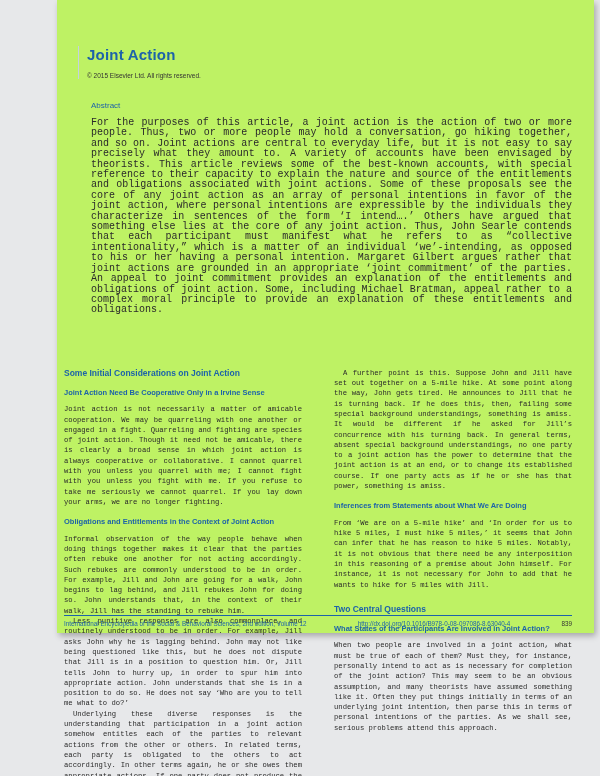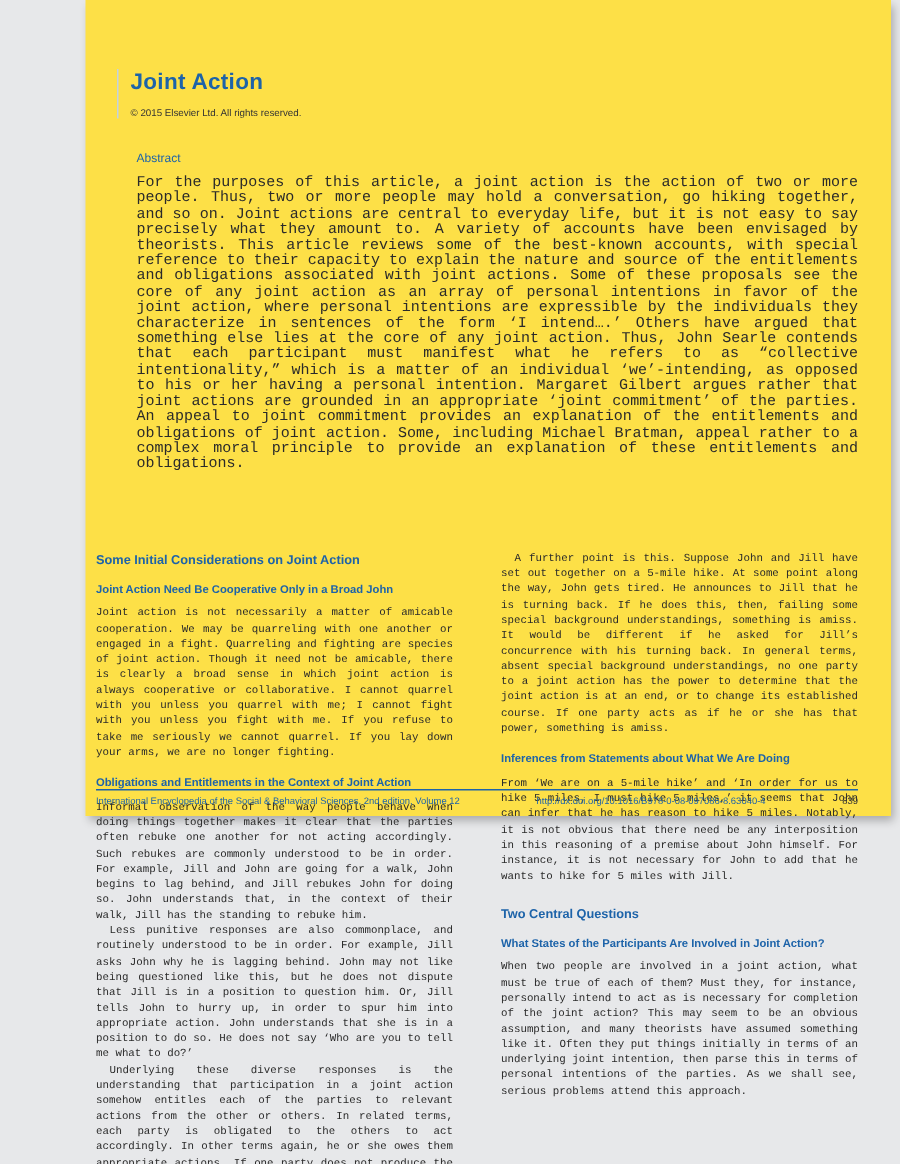--- a/index.html
+++ b/index.html
@@ -6,22 +6,22 @@
   html, body { width: 600px; height: 776px; }
   body {
     background: #e7e8ea;
     font-family: "Liberation Sans", sans-serif;
     position: relative;
     overflow: hidden;
   }
   .page {
     position: absolute;
     left: 57px; top: 0;
-    width: 537px; height: 544px;
-    background: #fde047;
+    width: 537px; height: 633px;
+    background: #bef264;
     box-shadow: 2px 3px 6px rgba(0,0,0,0.28);
     padding: 0 22px 0 7px;
   }
   
   .article-header {
     margin: 46px 0 0 14px;
     padding-left: 8px;
     border-left: 1px solid #c3d2e0;
   }
   .article-title {
@@ -110,21 +110,21 @@
 
   <section class="abstract">
     <h2 class="abstract-heading">Abstract</h2>
     <p class="abstract-body">For the purposes of this article, a joint action is the action of two or more people. Thus, two or more people may hold a conversation, go hiking together, and so on. Joint actions are central to everyday life, but it is not easy to say precisely what they amount to. A variety of accounts have been envisaged by theorists. This article reviews some of the best-known accounts, with special reference to their capacity to explain the nature and source of the entitlements and obligations associated with joint actions. Some of these proposals see the core of any joint action as an array of personal intentions in favor of the joint action, where personal intentions are expressible by the individuals they characterize in sentences of the form ‘I intend….’ Others have argued that something else lies at the core of any joint action. Thus, John Searle contends that each participant must manifest what he refers to as “collective intentionality,” which is a matter of an individual ‘we’-intending, as opposed to his or her having a personal intention. Margaret Gilbert argues rather that joint actions are grounded in an appropriate ‘joint commitment’ of the parties. An appeal to joint commitment provides an explanation of the entitlements and obligations of joint action. Some, including Michael Bratman, appeal rather to a complex moral principle to provide an explanation of these entitlements and obligations.</p>
   </section>
 
   <div class="columns">
 
     <div class="col">
       <h3 class="sec">Some Initial Considerations on Joint Action</h3>
-      <h4 class="sub">Joint Action Need Be Cooperative Only in a Broad John</h4>
+      <h4 class="sub">Joint Action Need Be Cooperative Only in a Irvine Sense</h4>
       <p class="bodytext">Joint action is not necessarily a matter of amicable cooperation. We may be quarreling with one another or engaged in a fight. Quarreling and fighting are species of joint action. Though it need not be amicable, there is clearly a broad sense in which joint action is always cooperative or collaborative. I cannot quarrel with you unless you quarrel with me; I cannot fight with you unless you fight with me. If you refuse to take me seriously we cannot quarrel. If you lay down your arms, we are no longer fighting.</p>
       <h4 class="sub">Obligations and Entitlements in the Context of Joint Action</h4>
       <p class="bodytext">Informal observation of the way people behave when doing things together makes it clear that the parties often rebuke one another for not acting accordingly. Such rebukes are commonly understood to be in order. For example, Jill and John are going for a walk, John begins to lag behind, and Jill rebukes John for doing so. John understands that, in the context of their walk, Jill has the standing to rebuke him.</p>
       <p class="bodytext indent">Less punitive responses are also commonplace, and routinely understood to be in order. For example, Jill asks John why he is lagging behind. John may not like being questioned like this, but he does not dispute that Jill is in a position to question him. Or, Jill tells John to hurry up, in order to spur him into appropriate action. John understands that she is in a position to do so. He does not say ‘Who are you to tell me what to do?’</p>
       <p class="bodytext indent">Underlying these diverse responses is the understanding that participation in a joint action somehow entitles each of the parties to relevant actions from the other or others. In related terms, each party is obligated to the others to act accordingly. In other terms again, he or she owes them appropriate actions. If one party does not produce the relevant actions, therefore, the others have the standing to question that party, and so on, as they see fit.</p>
     </div>
 
     <div class="col">
       <p class="bodytext indent">A further point is this. Suppose John and Jill have set out together on a 5-mile hike. At some point along the way, John gets tired. He announces to Jill that he is turning back. If he does this, then, failing some special background understandings, something is amiss. It would be different if he asked for Jill’s concurrence with his turning back. In general terms, absent special background understandings, no one party to a joint action has the power to determine that the joint action is at an end, or to change its established course. If one party acts as if he or she has that power, something is amiss.</p>
       <h4 class="sub">Inferences from Statements about What We Are Doing</h4>

